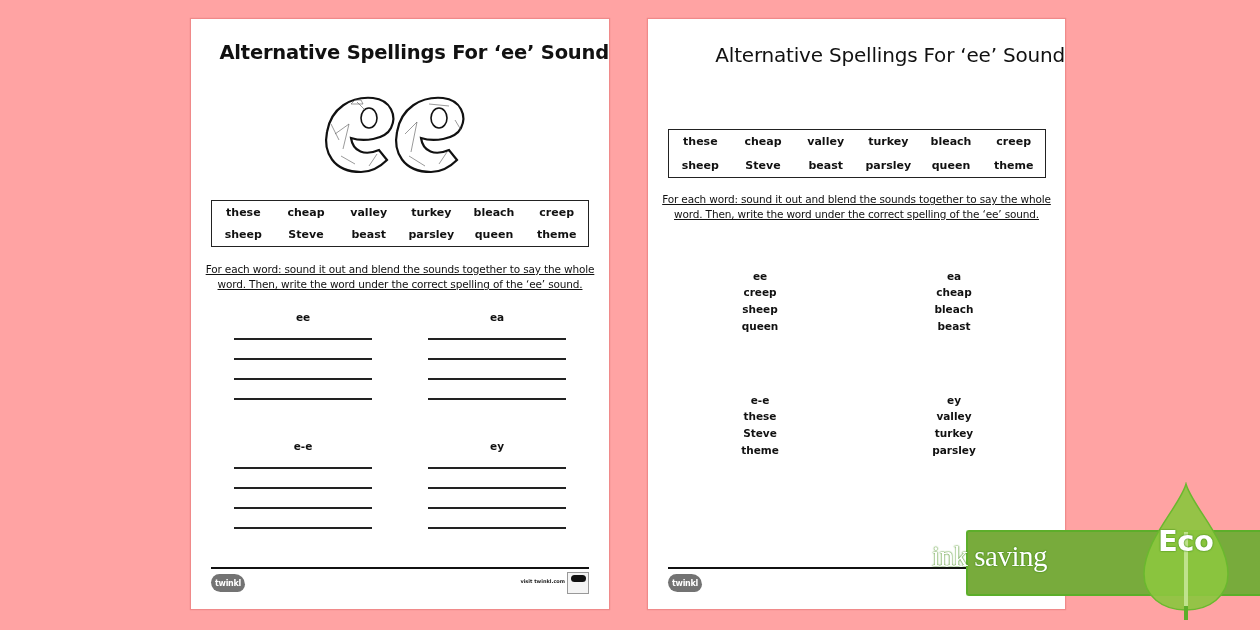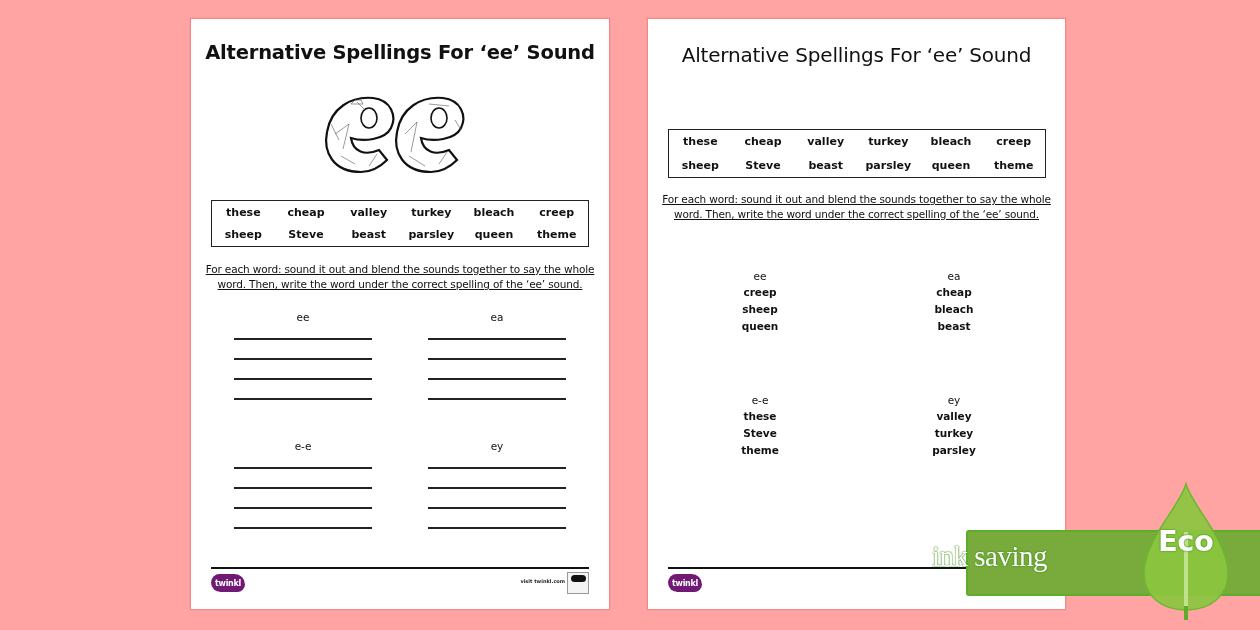--- a/index.html
+++ b/index.html
@@ -14,21 +14,21 @@
     position: absolute;
     background: #ffffff;
     border: 1px solid #f08a8a;
     box-shadow: 0 0 1px rgba(200,80,80,0.4);
   }
   #page-left { left: 190px; top: 18px; width: 420px; height: 592px; }
   #page-right { left: 647px; top: 18px; width: 419px; height: 592px; }
 
   .title {
     position: absolute; left: 0; right: 0;
-    text-align: center;
+    text-align: right;
     font-size: 20px;
     letter-spacing: -0.2px;
   }
   #page-left .title { top: 22px; font-weight: bold; font-size: 19.5px; }
   #page-right .title { top: 22px; font-weight: normal; font-size: 20px; line-height: 28px; }
   #page-right .title .sub { display: block; font-weight: bold; }
 
   .ee-graphic {
     position: absolute; left: 130px; top: 75px; width: 150px; height: 80px;
   }
@@ -57,41 +57,41 @@
   }
   #page-left .instructions { top: 243px; }
   #page-right .instructions { top: 173px; }
 
   .sort-group {
     position: absolute;
     width: 140px;
     text-align: center;
   }
   .sort-group .head {
-    font-weight: normal; font-size: 10.5px; height: 16px; line-height: 16px;
+    font-weight: bold; font-size: 10.5px; height: 16px; line-height: 16px;
   }
   .lines .line {
     height: 1.5px; background: #222; margin: 0 auto; width: 138px;
   }
   .lines .line + .line { margin-top: 18.5px; }
   .lines { margin-top: 13px; }
 
   .answers div {
     font-size: 10.5px; line-height: 17px; font-weight: bold;
   }
   .answers .head { line-height: 16px; }
 
   .footer-rule {
     position: absolute; left: 20px; right: 20px; height: 2px; background: #111;
     top: 548px;
   }
   .logo {
     position: absolute; left: 20px; top: 555px;
     width: 34px; height: 18px;
-    background: #701a75; color: #fff;
+    background: #737373; color: #fff;
     border-radius: 9px 11px 8px 10px;
     font-size: 8px; font-weight: bold;
     display: flex; align-items: center; justify-content: center;
     letter-spacing: -0.3px;
   }
   .visit {
     position: absolute; right: 44px; top: 559px;
     font-size: 5px; font-weight: bold; color: #222;
   }
   .badge {

